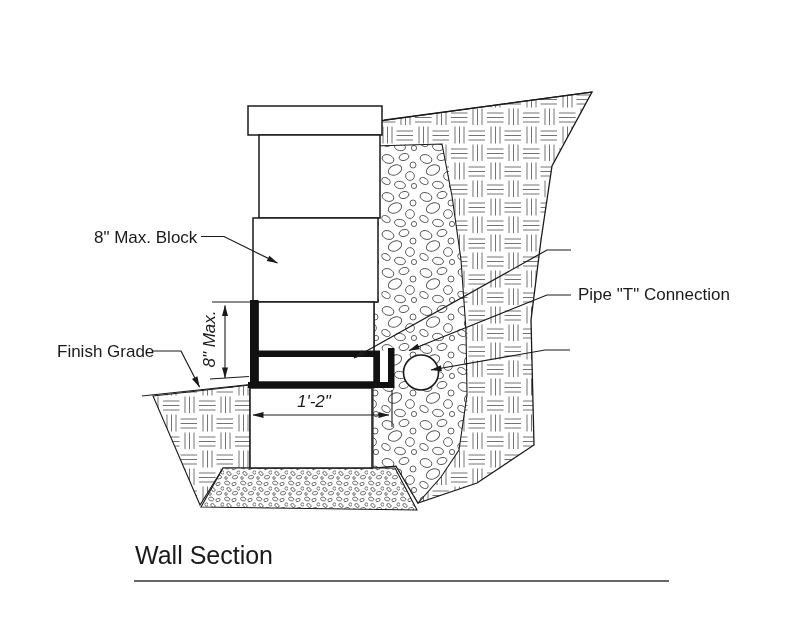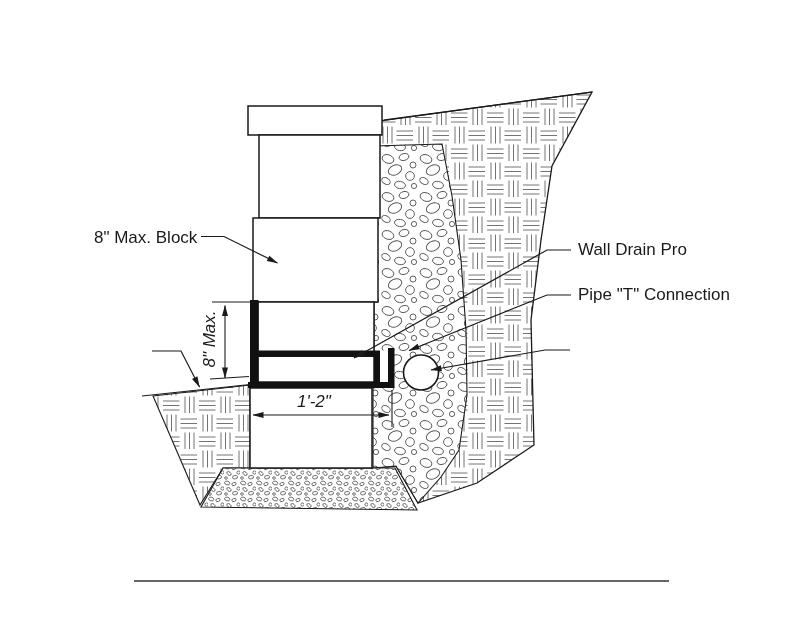--- a/index.html
+++ b/index.html
@@ -146,23 +146,24 @@
       <path d="M571,250 H547 L354,358" marker-end="url(#arw)"></path>
       <path d="M571,295 H547 L409,350.5" marker-end="url(#arw)"></path>
       <path d="M570,350 H545 L431,370" marker-end="url(#arw)"></path>
     </g>
 
     <line x1="134" y1="581" x2="669" y2="581" stroke="#333333" stroke-width="1.6"></line>
   </svg>
 
   <div class="lbl" style="left:94px;top:227px">8" Max. Block</div>
 
+  <div class="lbl" style="left:57px;top:341px">Finish Grade</div>
 
-  <div class="lbl" style="left:578px;top:239px">Wall Drain Pro</div>
 
   <div class="lbl" style="left:578px;top:284px">Pipe "T" Connection</div>
 
 
   <div class="dim vert">8" Max.</div>
 
   <div class="dim" style="left:297px;top:392px">1'-2"</div>
 
+  <div class="title">Wall Section</div>
 </div>
 
 </body></html>

